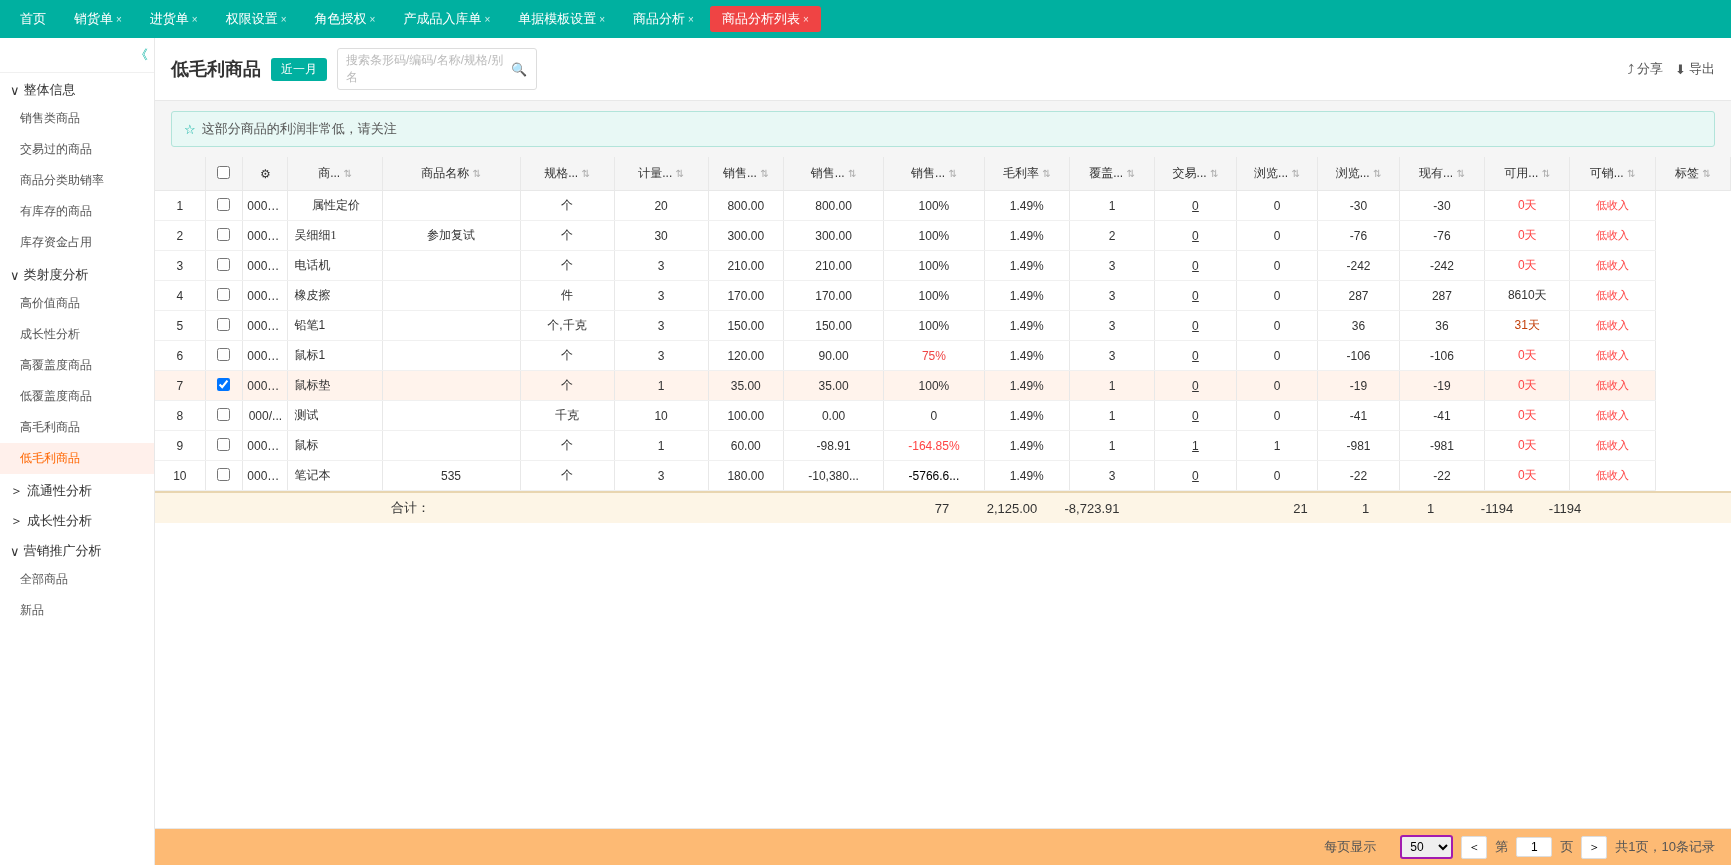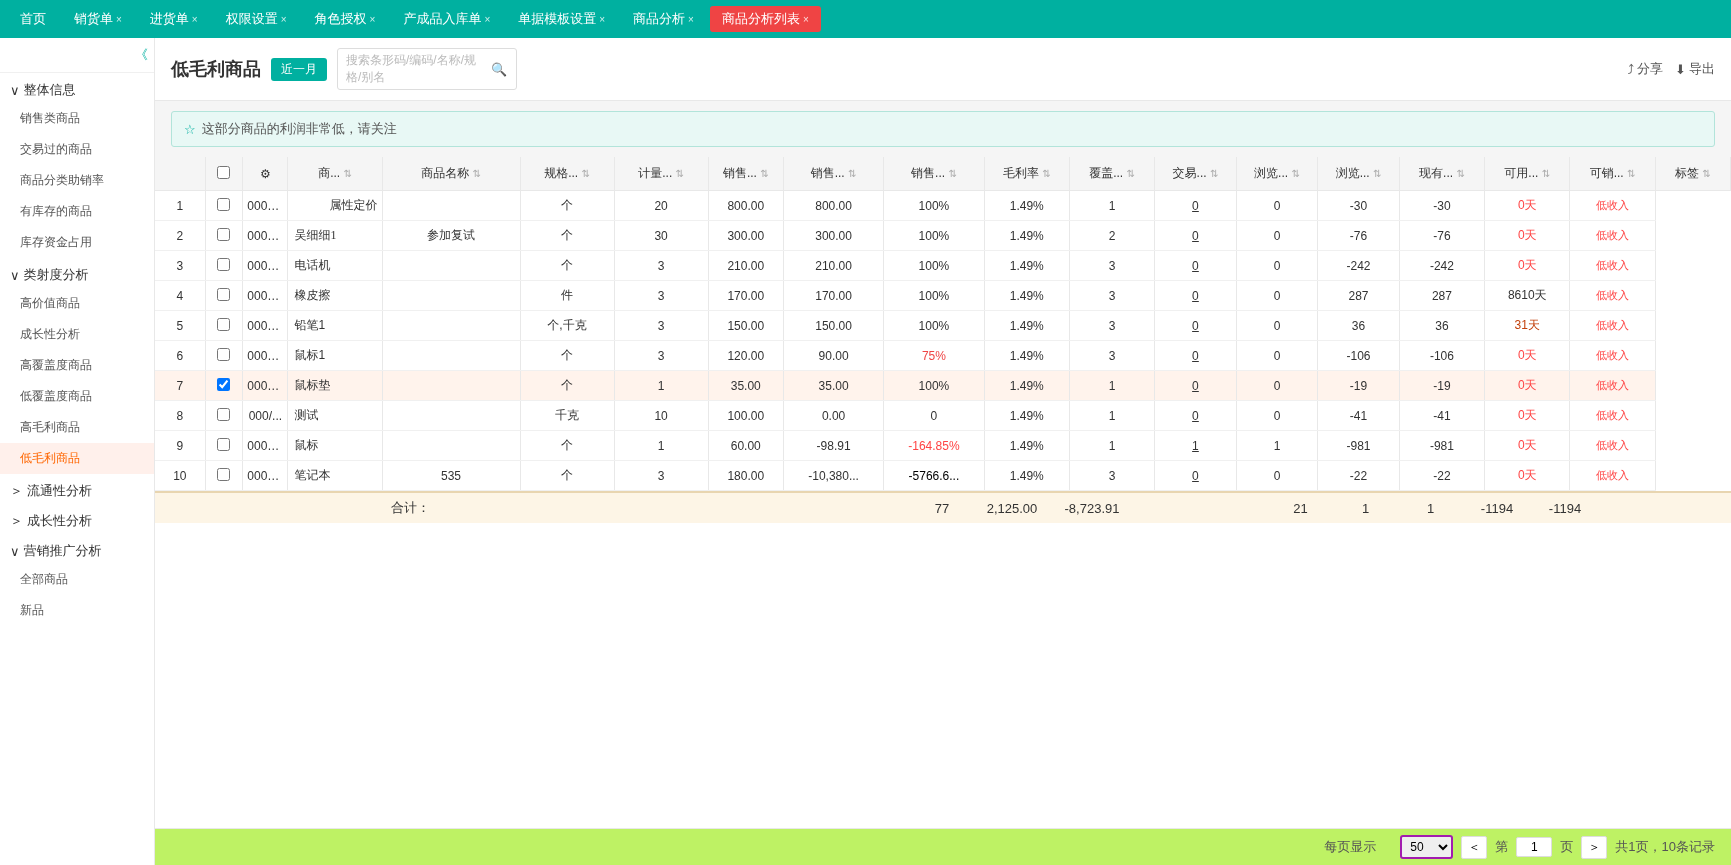--- a/index.html
+++ b/index.html
@@ -89,21 +89,21 @@
       border-radius: 3px;
       padding: 3px 10px;
       font-size: 12px;
       cursor: pointer;
     }
     .search-box {
       border: 1px solid #ddd;
       border-radius: 3px;
       padding: 3px 8px;
       font-size: 12px;
-      width: 180px;
+      width: 200px;
       color: #999;
       display: flex;
       align-items: center;
       gap: 4px;
       cursor: text;
     }
     .header-right {
       margin-left: auto;
       display: flex;
       gap: 12px;
@@ -192,21 +192,21 @@
       border-top: 2px solid #e8d5b0;
       display: flex;
       align-items: center;
       padding: 6px 4px;
       font-size: 12px;
       color: #333;
     }
 
     
     .bottom-bar {
-      background: #bef264;
+      background: #fdba74;
       border-top: 1px solid #e8e8e8;
       padding: 6px 16px;
       display: flex;
       align-items: center;
       justify-content: flex-end;
       gap: 8px;
       font-size: 12px;
       color: #555;
     }
     .bottom-bar select {
@@ -398,21 +398,21 @@
             <th>可用... <span class="sort-icon">⇅</span></th>
             <th>可销... <span class="sort-icon">⇅</span></th>
             <th>标签 <span class="sort-icon">⇅</span></th>
           </tr>
         </thead>
         <tbody id="table-body">
         <tr>
       <td>1</td>
       <td><input type="checkbox" style=""></td>
       <td>0000...</td>
-      <td style="text-align:right;padding-left:6px;">属性定价</td>
+      <td style="text-align:center;padding-left:6px;">属性定价</td>
       <td></td>
       <td>个</td>
       <td>20</td>
       <td>800.00</td>
       <td>800.00</td>
       <td style="color:#333;">100%</td>
       <td>1.49%</td>
       <td>1</td>
       <td class="underline-link">0</td>
       <td>0</td>

